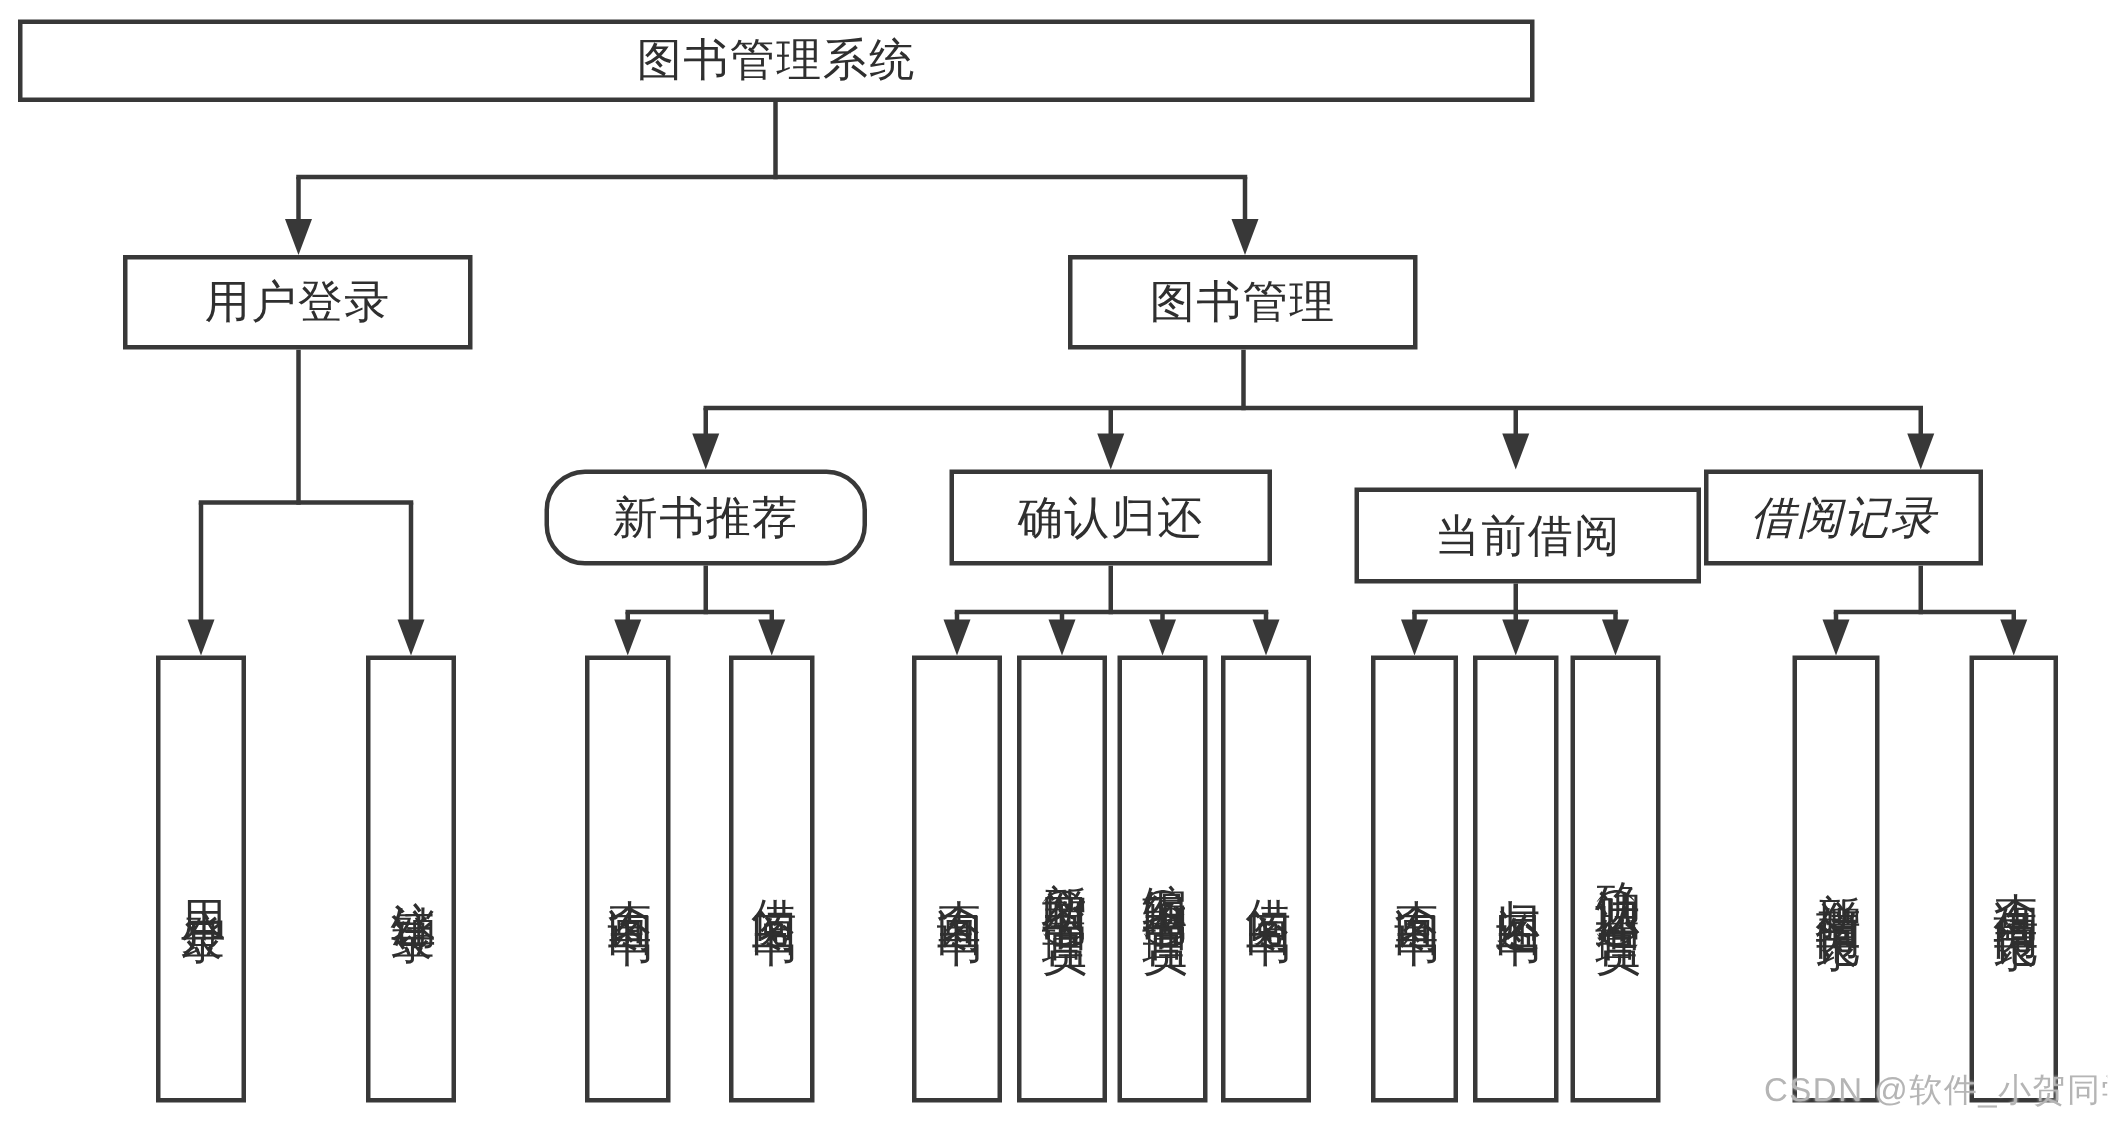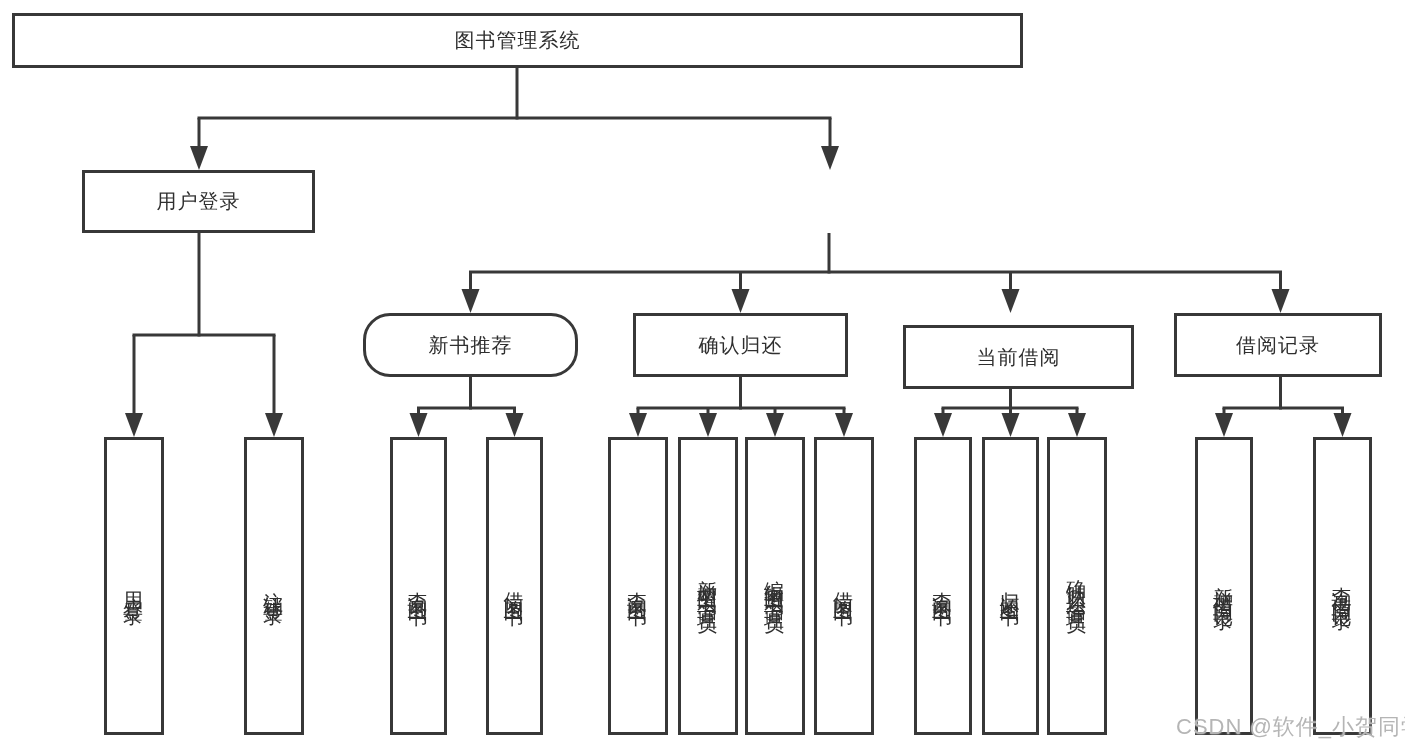--- a/index.html
+++ b/index.html
@@ -19,40 +19,40 @@
   }
   .node {
     position: absolute;
     box-sizing: border-box;
     border: 3px solid #383838;
     background: #ffffff;
     display: flex;
     align-items: center;
     justify-content: center;
     color: #2f2f2f;
-    font-size: 20px;
+    font-size: 30px;
     letter-spacing: 1px;
     white-space: nowrap;
   }
   .node.v .vt {
     writing-mode: vertical-rl;
     text-orientation: mixed;
     letter-spacing: 5px;
     white-space: nowrap;
   }
   
   .n-root  { left: 12px;  top: 13px;  width: 1011px; height: 55px; }
   
   .n-l2-0  { left: 82px;  top: 170px; width: 233px;  height: 63px; }
   .n-l2-1  { left: 712px; top: 170px; width: 233px;  height: 63px; }
   
   .n-l3-0  { left: 363px;  top: 313px; width: 215px; height: 64px; border-radius: 27px; }
   .n-l3-1  { left: 633px;  top: 313px; width: 215px; height: 64px; }
   .n-l3-2  { left: 903px;  top: 313px; width: 231px; height: 64px; margin-top: 12px; }
-  .n-l3-3  { left: 1174px; top: 313px; width: 208px; height: 64px; }
+  .n-l3-3  { left: 1136px; top: 313px; width: 186px; height: 64px; font-style: italic; }
   
   .leaf    { top: 437px; height: 298px; }
   .n-lf-0  { left: 104px;  width: 60px; }
   .n-lf-1  { left: 244px;  width: 60px; }
   .n-lf-2  { left: 390px;  width: 57px; }
   .n-lf-3  { left: 486px;  width: 57px; }
   .n-lf-4  { left: 608px;  width: 60px; }
   .n-lf-5  { left: 678px;  width: 60px; }
   .n-lf-6  { left: 745px;  width: 60px; }
   .n-lf-7  { left: 814px;  width: 60px; }
@@ -154,20 +154,23 @@
     </g>
   </svg>
 
   <div class="node n-root">
     <span>图书管理系统</span>
   </div>
 
   <div class="node n-l2-0">
     <span>用户登录</span>
   </div>
+  <div class="node n-l2-1">
+    <span>图书管理</span>
+  </div>
 
   <div class="node n-l3-0">
     <span>新书推荐</span>
   </div>
   <div class="node n-l3-1">
     <span>确认归还</span>
   </div>
   <div class="node n-l3-2">
     <span>当前借阅</span>
   </div>

